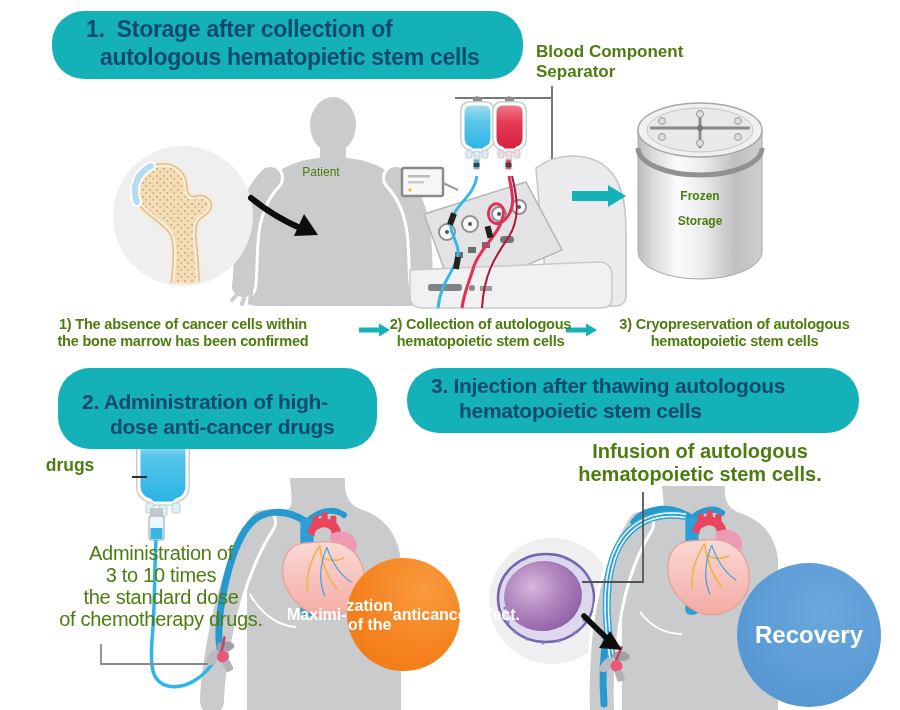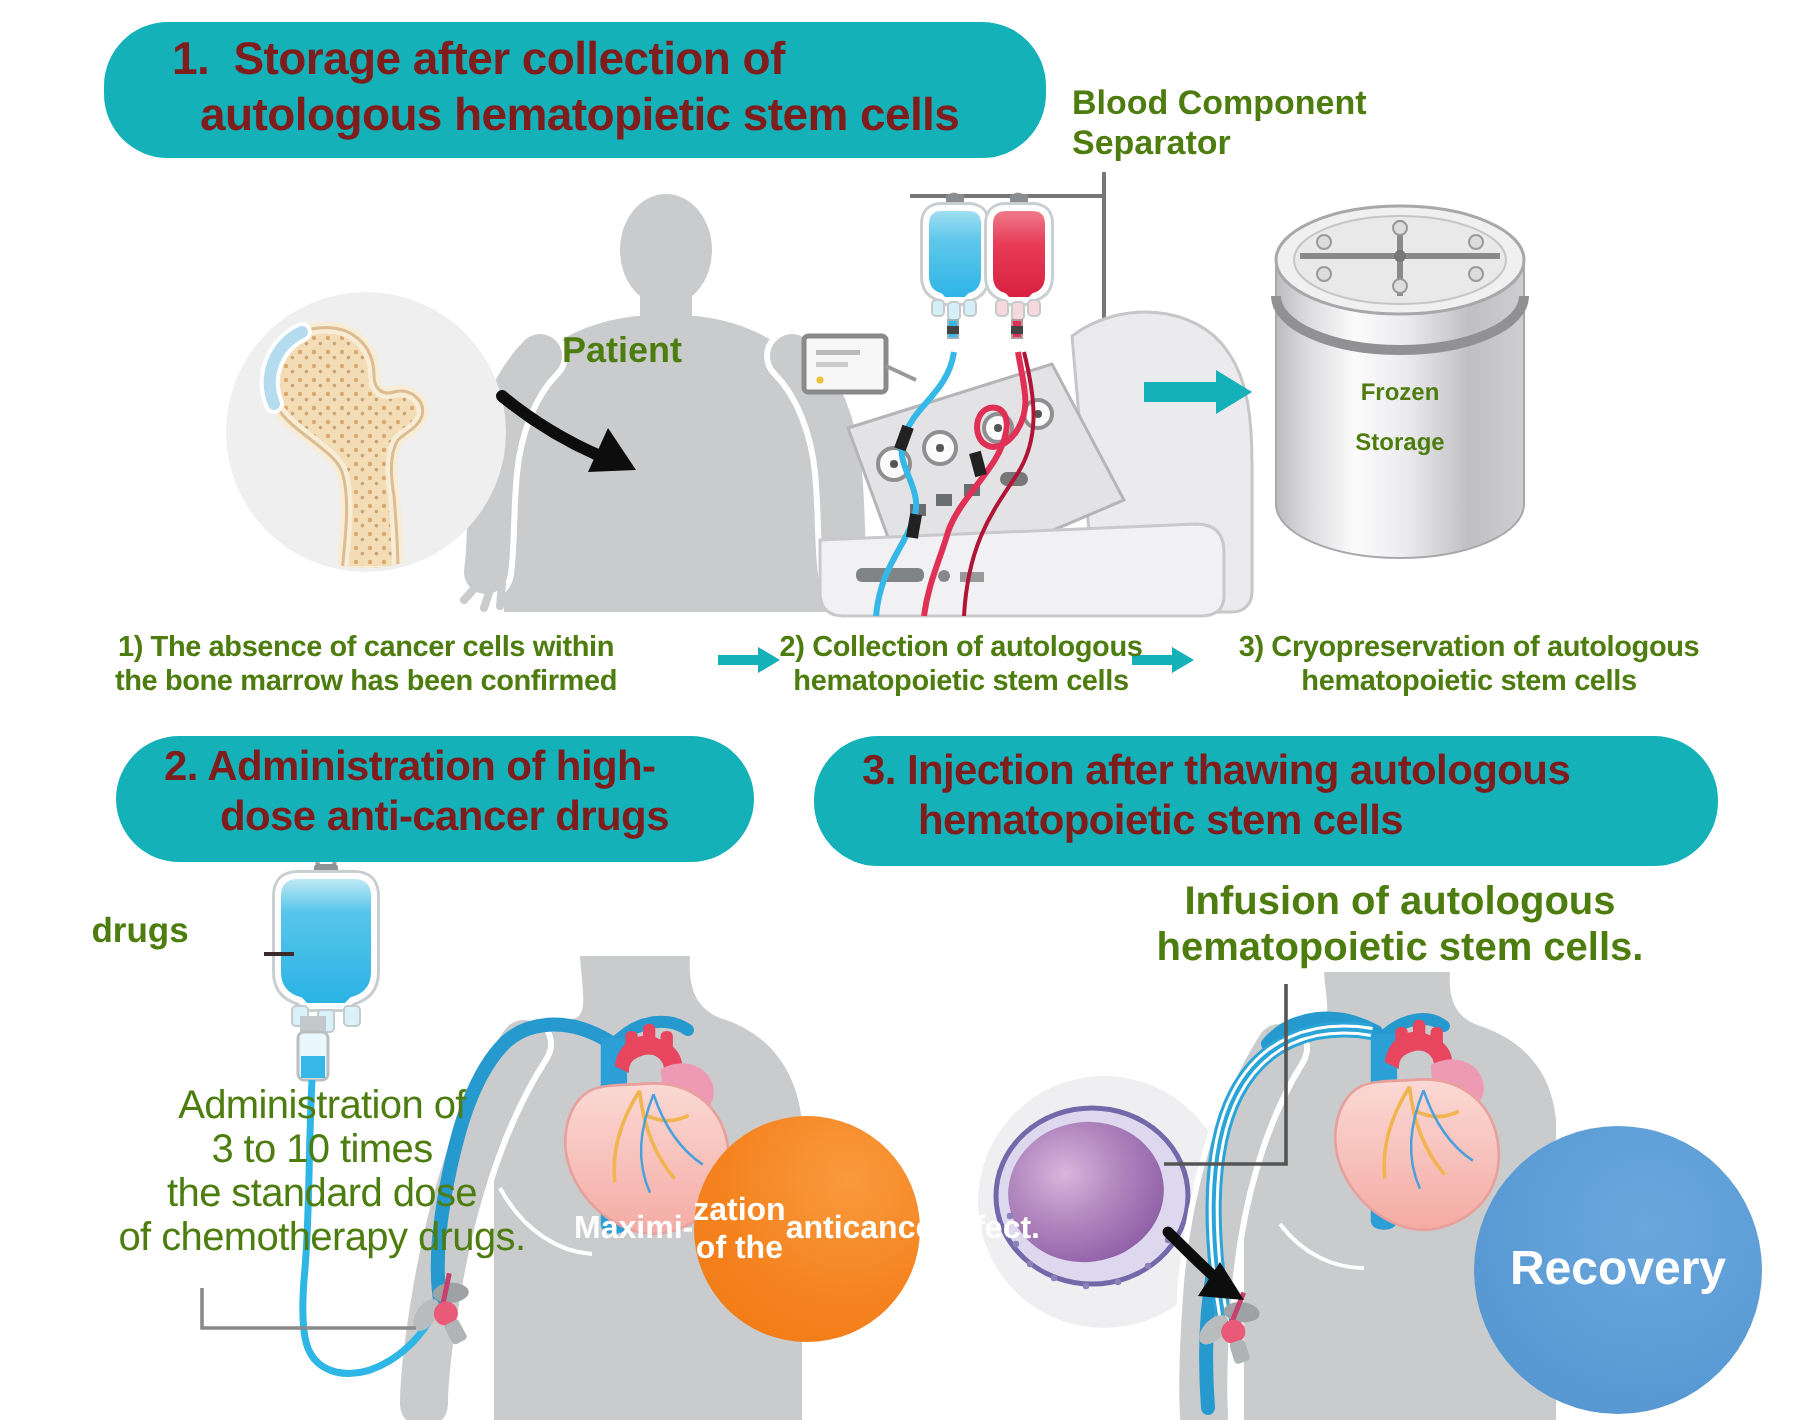--- a/index.html
+++ b/index.html
@@ -1,37 +1,37 @@
 <!DOCTYPE html>
 <html><head>
 <meta charset="utf-8">
 <style>
   html,body{margin:0;padding:0;background:#fff;}
   .stage{position:relative;width:900px;height:710px;background:#ffffff;overflow:hidden;
          font-family:"Liberation Sans","DejaVu Sans",sans-serif;}
   .art{position:absolute;left:0;top:0;z-index:1;}
   .txt{position:absolute;z-index:2;color:#4d7c0f;}
-  .banner{position:absolute;z-index:2;background:#14b1b8;color:#7f1d1d;font-weight:bold;
+  .banner{position:absolute;z-index:2;background:#14b1b8;color:#0c4a6e;font-weight:bold;
           border-radius:32px;letter-spacing:-0.3px;}
   .banner div{white-space:pre;line-height:1.2;}
   #banner1{left:52px;top:11px;width:471px;height:63px;font-size:23px;padding-top:5px;}
   #banner1 .l1{padding-left:34px;}
   #banner1 .l2{padding-left:48px;}
-  #banner2{left:58px;top:368px;width:319px;height:60px;font-size:21px;padding-top:3px;}
+  #banner2{left:58px;top:368px;width:319px;height:60px;font-size:21px;padding-top:21px;}
   #banner2 .l1{padding-left:24px;}
   #banner2 .l2{padding-left:52px;}
   #banner3{left:407px;top:368px;width:452px;height:60px;font-size:21px;padding-top:5px;}
   #banner3 .l1{padding-left:24px;}
   #banner3 .l2{padding-left:52px;}
   .caption{font-size:14.5px;font-weight:bold;text-align:center;line-height:17px;letter-spacing:-0.2px;}
   #step1{left:18px;top:316px;width:330px;}
   #step2{left:383px;top:316px;width:195px;}
   #step3{left:597px;top:316px;width:275px;}
   #sep-label{left:536px;top:42px;font-size:17px;font-weight:bold;line-height:20px;}
-  #patient-label{left:281px;top:165px;width:80px;font-size:18px;font-weight:bold;}
+  #patient-label{left:281px;top:165px;width:80px;font-size:12px;font-weight:normal;text-align:center;}
   #tank-label{left:640px;top:184px;width:120px;text-align:center;font-size:12px;font-weight:bold;line-height:25px;}
   #chemo-label{left:6px;top:455px;width:128px;text-align:center;font-size:17.5px;font-weight:bold;line-height:21px;}
   #dose-text{left:25px;top:542px;width:272px;text-align:center;font-size:20px;font-weight:normal;line-height:22px;letter-spacing:-0.3px;}
   #infusion-label{left:540px;top:440px;width:320px;text-align:center;font-size:20px;font-weight:bold;line-height:23px;}
   .badge{position:absolute;z-index:3;border-radius:50%;color:#fff;font-weight:bold;
          display:flex;align-items:center;justify-content:center;text-align:center;}
   #effect-badge{left:347px;top:558px;width:113px;height:113px;font-size:16px;line-height:19px;
                 background:radial-gradient(circle at 68% 28%, #f99a3e 0%, #f5831f 55%, #ef7813 100%);}
   #recovery-badge{left:737px;top:563px;width:144px;height:144px;font-size:24px;
                 background:radial-gradient(circle at 60% 35%, #6aa7dc 0%, #5b9bd5 60%, #5192cd 100%);}

